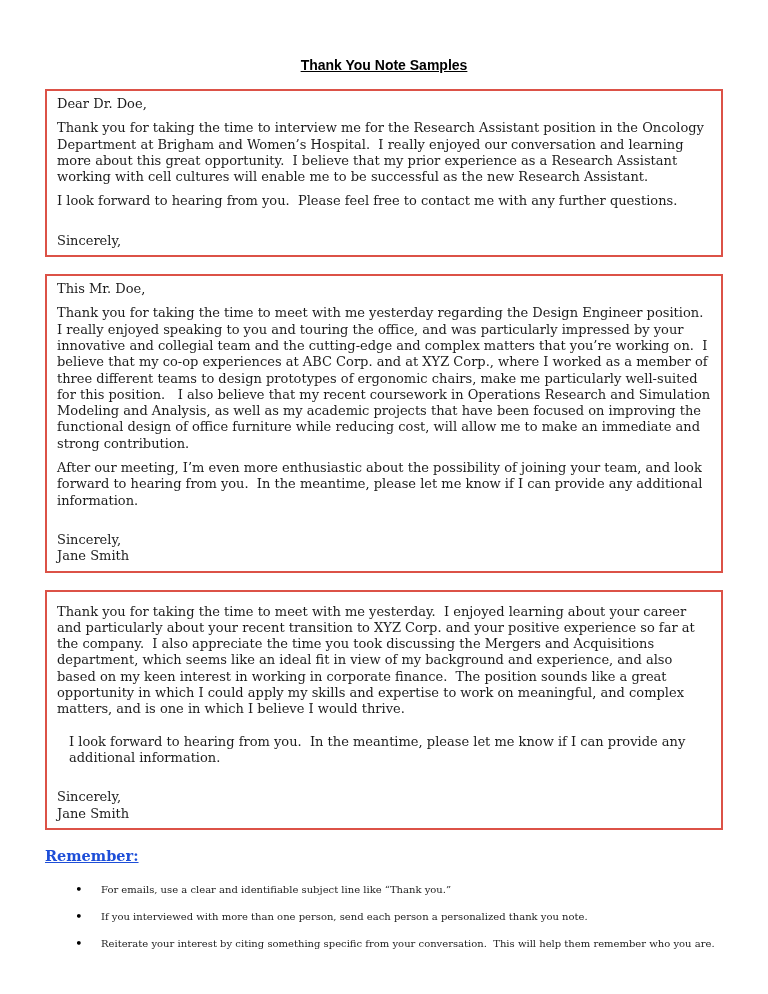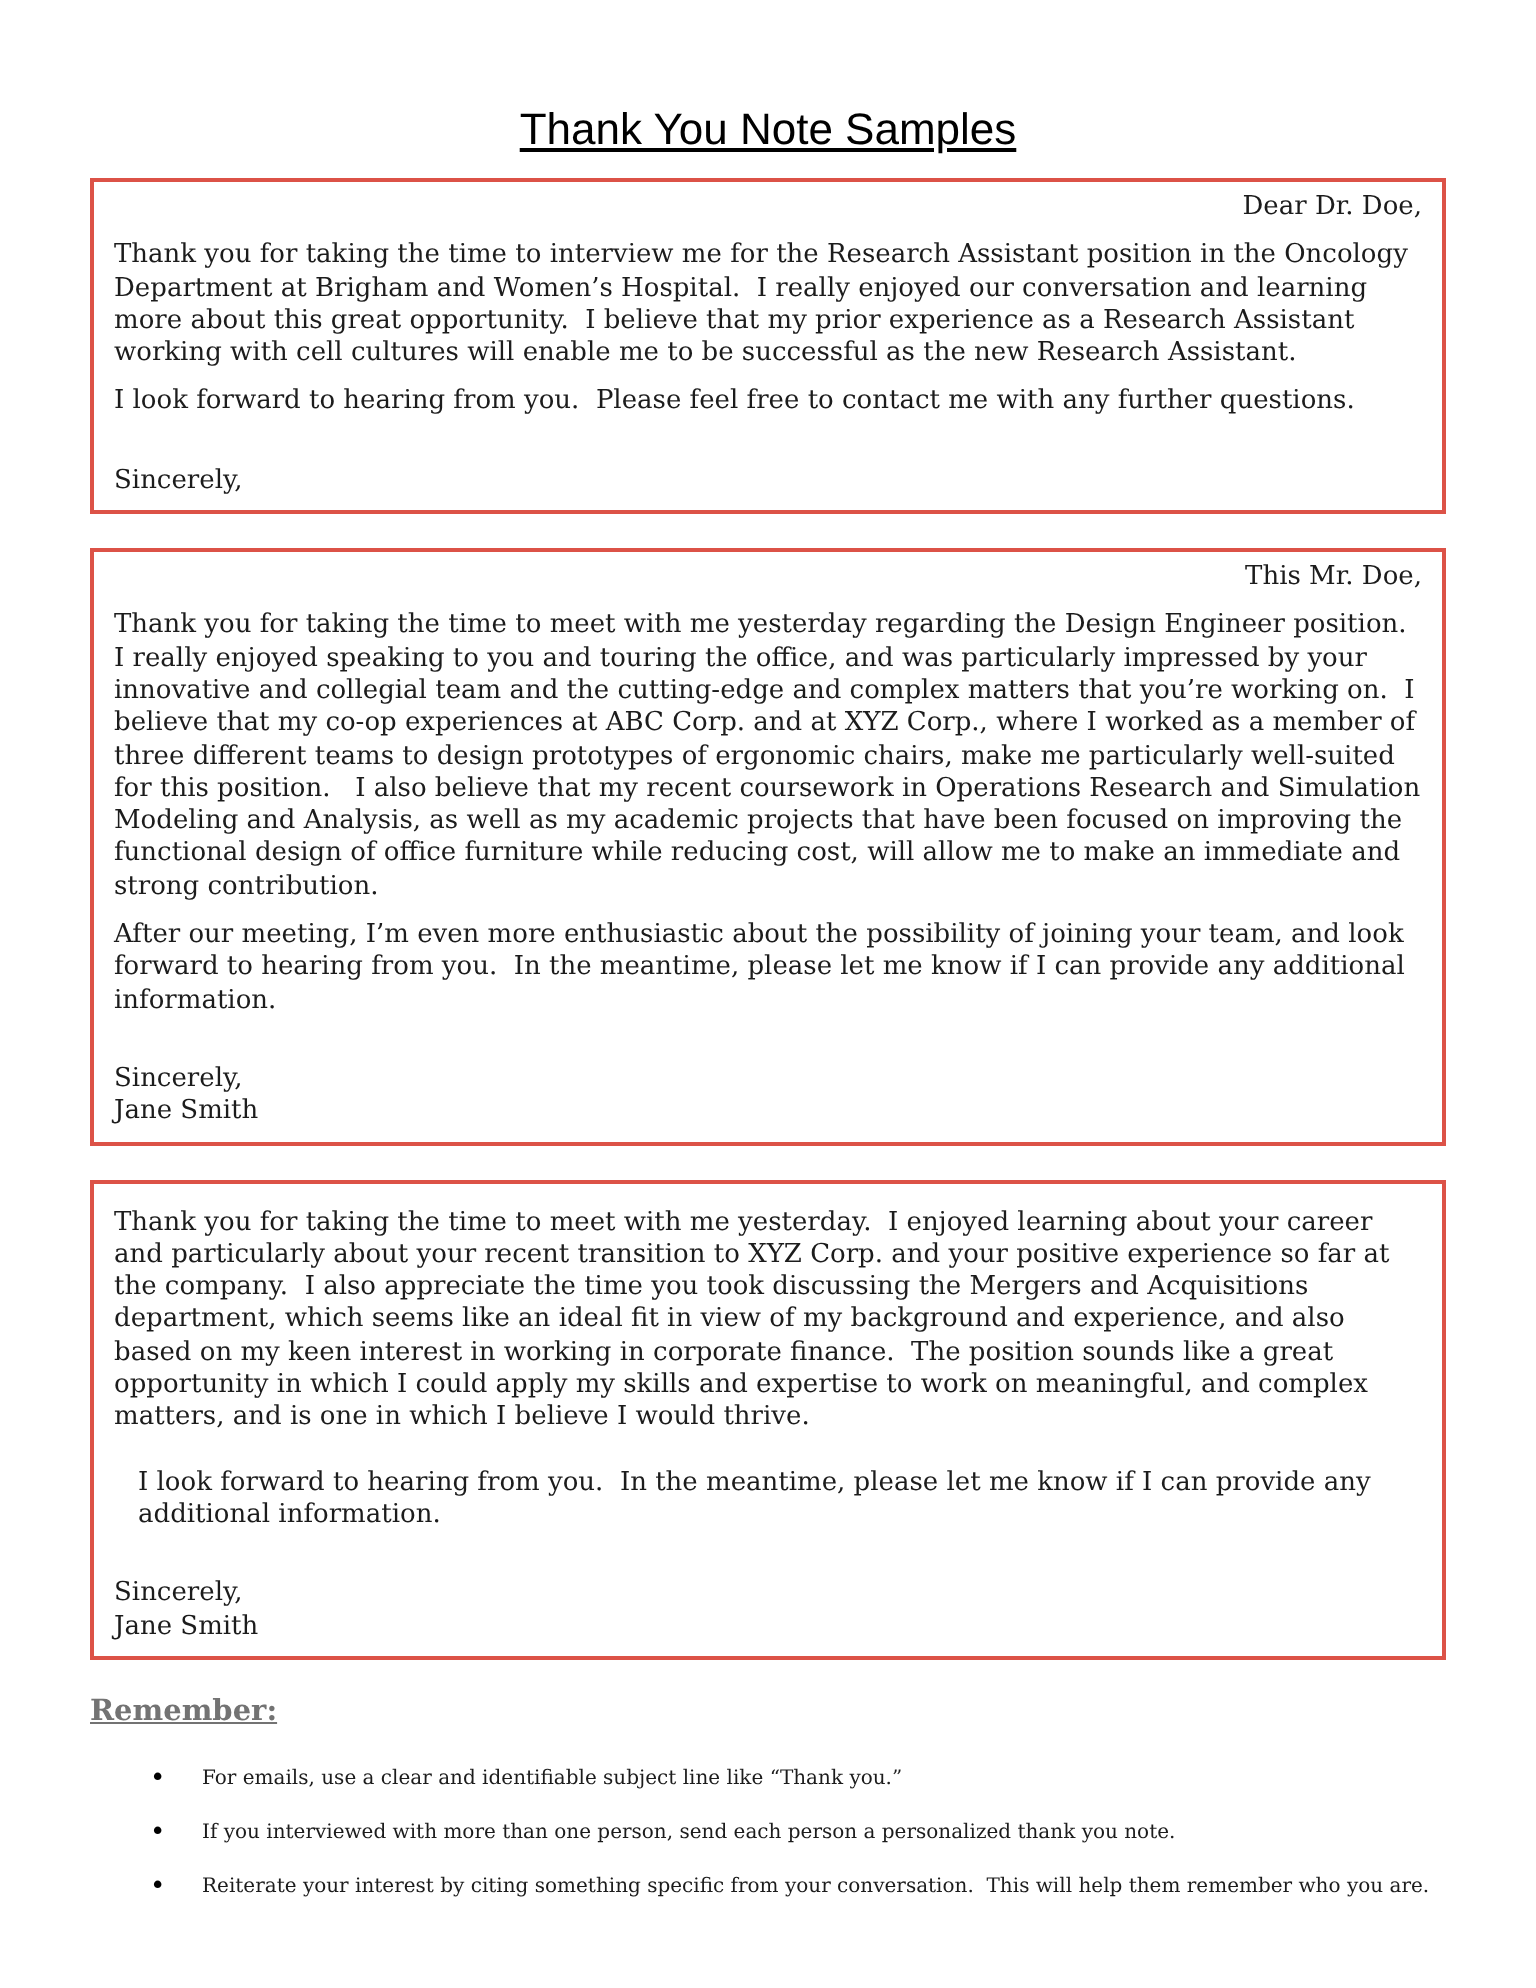--- a/index.html
+++ b/index.html
@@ -21,49 +21,49 @@
     width: 768px;
     height: 994px;
     padding: 0 45px;
     background: #ffffff;
   }
   .doc-title {
     margin-top: 54px;
     margin-bottom: 13px;
     text-align: center;
     font-family: "Liberation Sans", sans-serif;
-    font-weight: normal;
-    font-size: 22px;
+    font-weight: bold;
+    font-size: 14px;
     line-height: 22px;
     text-decoration: underline;
     color: #000000;
   }
   .letter-box {
     border: 2px solid var(--box-border);
     padding: 4px 10px 6px 10px;
     margin-bottom: 17px;
     background: #ffffff;
   }
   .line, .para {
     font-size: 13px;
     line-height: 16.3px;
     color: var(--text);
     white-space: pre-wrap;
   }
   .para { margin-top: 8px; }
-  .salutation { margin-top: 1px; text-align: right; }
+  .salutation { margin-top: 1px; }
   .closing-block { margin-top: 23px; }
   .gap-before { margin-top: 16px; margin-left: 12px; }
   .remember-heading {
     margin-top: 14px;
     font-size: 14.5px;
     line-height: 18px;
     font-weight: bold;
     text-decoration: underline;
-    color: #737373;
+    color: #1d4ed8;
   }
   .bullet-list {
     list-style: none;
     margin-top: 17px;
   }
   .bullet-item {
     display: flex;
     margin-bottom: 11px;
   }
   .bullet-dot {

